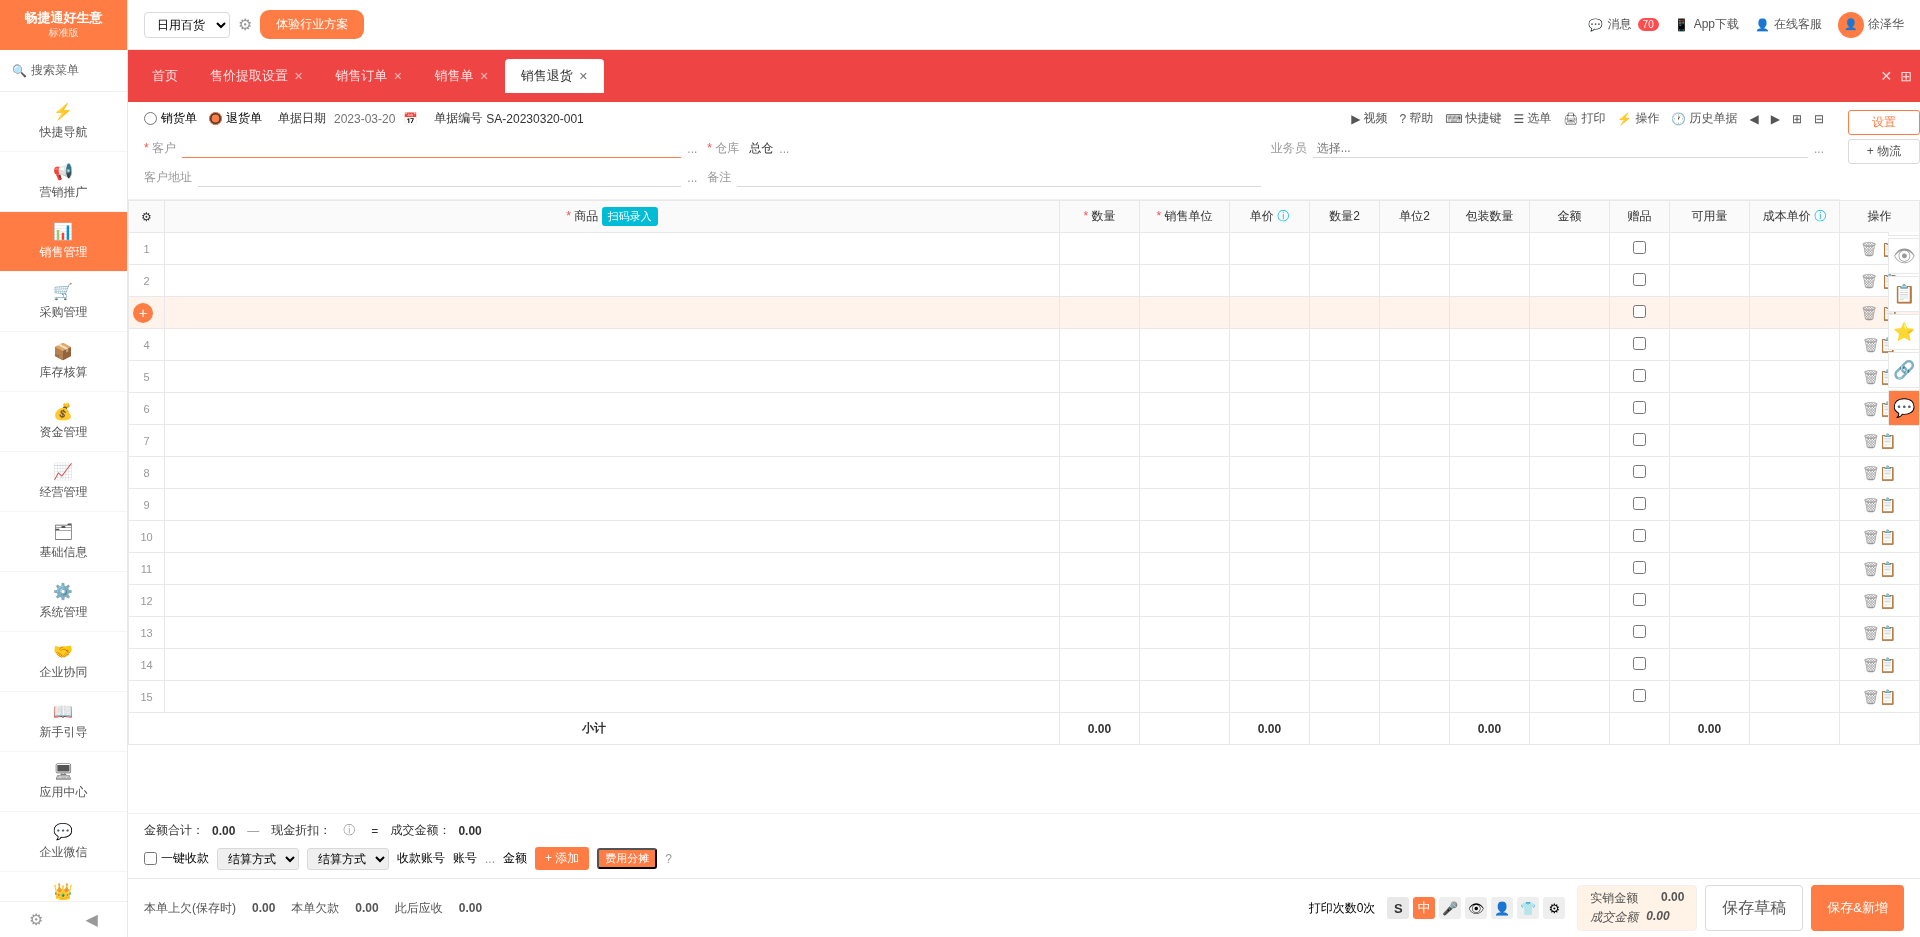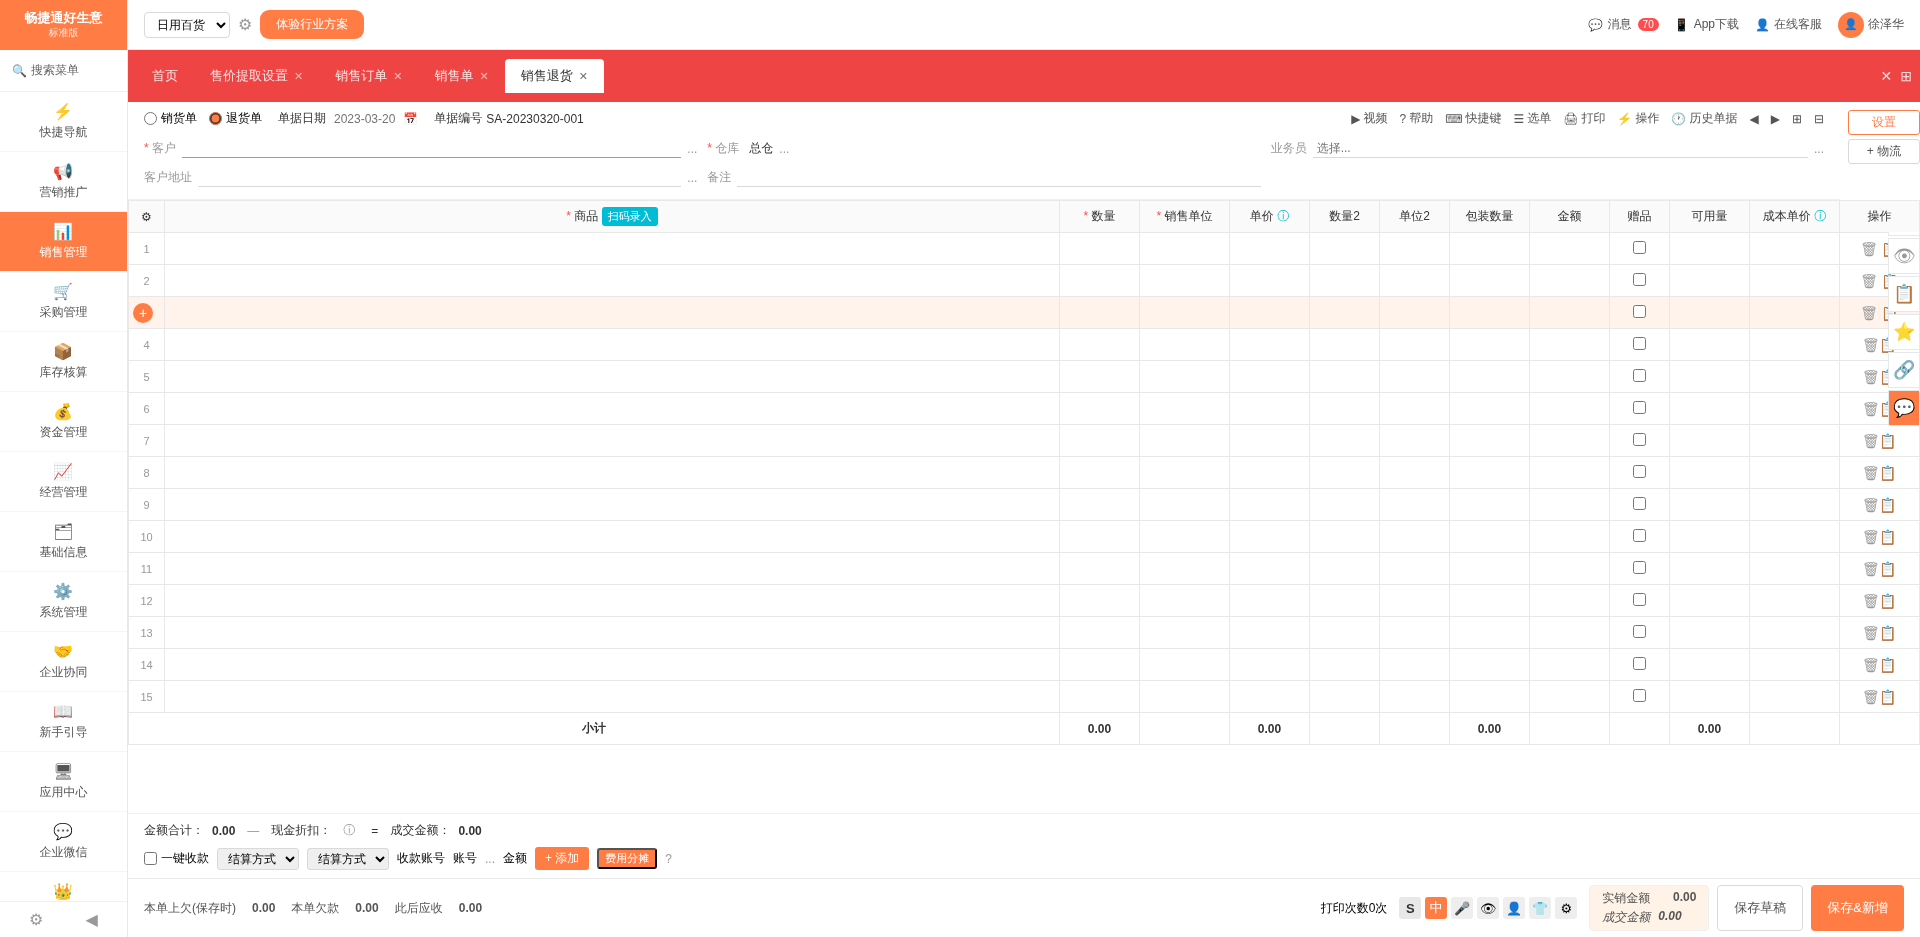--- a/index.html
+++ b/index.html
@@ -77,21 +77,21 @@
     .checkbox-cell input { accent-color: #00bcd4; }
 
     
     .table-footer-row td { background: #fffbe6; font-weight: bold; color: #333; }
 
     
     .bottom-area { border-top: 1px solid #f0f0f0; padding: 8px 16px; flex-shrink: 0; }
     .bottom-row1 { display: flex; align-items: center; gap: 8px; margin-bottom: 8px; font-size: 12px; color: #333; }
     .bottom-row2 { display: flex; align-items: center; gap: 8px; font-size: 12px; }
     .fee-tag { background: #ff7d45; color: white; border-radius: 3px; padding: 1px 6px; font-size: 11px; cursor: pointer; }
-    .btn-draft { background: white; border: 1px solid #d9d9d9; color: #555; border-radius: 4px; padding: 7px 16px; cursor: pointer; font-size: 13px; }
+    .btn-draft { background: white; border: 1px solid #d9d9d9; color: #555; border-radius: 4px; padding: 7px 16px; cursor: pointer; font-size: 16px; }
     .btn-save { background: #ff7d45; border: none; color: white; border-radius: 4px; padding: 7px 16px; cursor: pointer; font-size: 13px; }
 
     
     .right-float-bar { position: fixed; right: 0; top: 200px; display: flex; flex-direction: column; gap: 2px; width: 32px; }
     .rfb-btn { background: white; border: 1px solid #e8e8e8; padding: 6px 4px; text-align: center; cursor: pointer; font-size: 18px; color: #999; }
     .setting-btn { border: 1px solid #d9d9d9; background: white; border-radius: 3px; padding: 3px 8px; font-size: 12px; cursor: pointer; color: #555; white-space: nowrap; }
     .setting-btn.orange { color: #ff7d45; border-color: #ff7d45; }
 
     .form-top-area { display: flex; }
     .form-top-main { flex: 1; }

